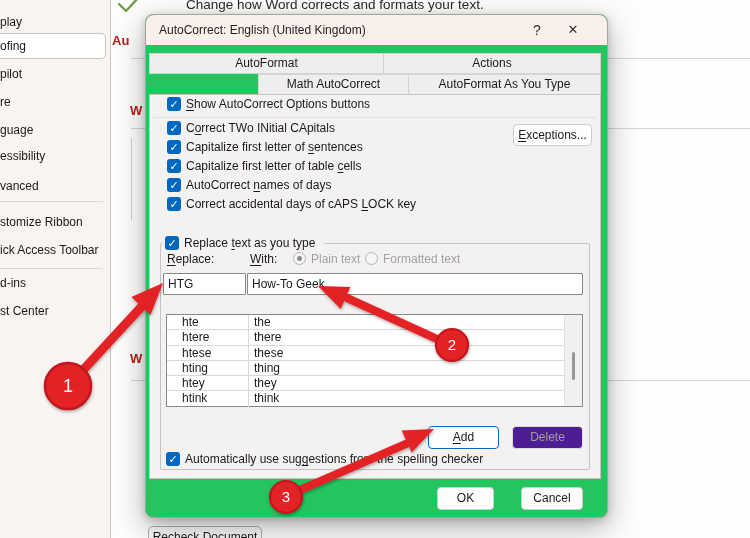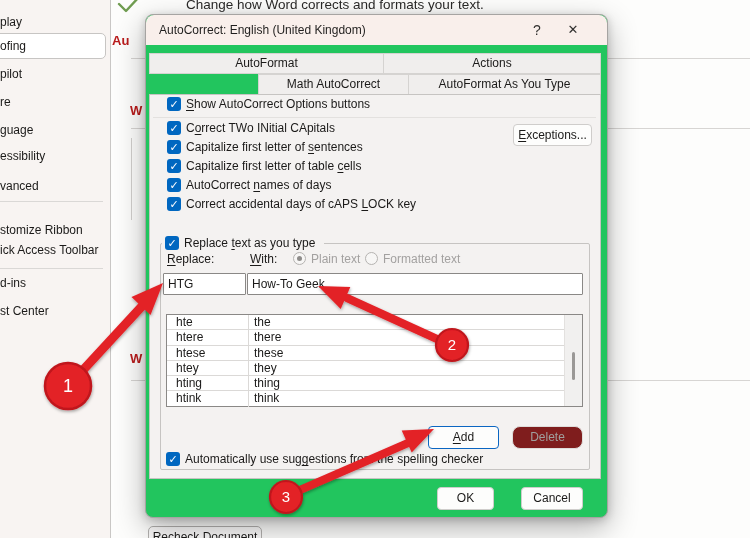--- a/index.html
+++ b/index.html
@@ -47,21 +47,21 @@
   .cb .box{position:absolute;left:0;top:0;width:14px;height:14px;background:#0067c0;
            border-radius:3px;}
   .cb .box::after{content:"✓";position:absolute;left:0;top:0;width:14px;height:14px;color:#fff;
                   font-size:11px;line-height:14px;text-align:center;}
   .cb .lbl{position:absolute;left:19px;top:0;line-height:15px;font-size:12px;}
   .u{text-decoration:underline;text-underline-offset:2px;}
 
   .btn{position:absolute;box-sizing:border-box;background:#fdfdfc;border:1px solid #cfcdcb;
        border-radius:4px;font-size:12px;text-align:center;color:#1b1a19;}
   .btn-default{border:1.5px solid #0b66c2;}
-  .btn-disabled{background:#7f1d1d;border-color:#dfddDB;color:#a19f9d;border-radius:8px;}
+  .btn-disabled{background:#4c1d95;border-color:#dfddDB;color:#a19f9d;}
 
   .groupbox{position:absolute;left:15px;top:229px;width:430px;height:227px;border:1px solid #c6c4c2;
             border-radius:2px;box-sizing:border-box;}
   .glabel-bg{position:absolute;background:#f4f2f1;}
 
   .field-label{position:absolute;font-size:12px;line-height:15px;white-space:nowrap;}
   .radio{position:absolute;height:14px;white-space:nowrap;}
   .radio .rb{position:absolute;left:0;top:0;width:13px;height:13px;border:1px solid #b5b3b1;
              border-radius:50%;background:#f7f6f5;box-sizing:border-box;}
   .radio .rb.sel::after{content:"";position:absolute;left:3px;top:3px;width:5px;height:5px;
@@ -70,21 +70,21 @@
 
   .txt{position:absolute;box-sizing:border-box;height:22px;border:1px solid #8a8886;background:#fff;
        font-family:"Liberation Sans",sans-serif;font-size:12px;padding:1px 4px;color:#1b1a19;
        border-radius:1px;outline:none;}
 
   .listbox{position:absolute;left:166px;top:314px;width:417px;height:93px;background:#fff;
            border:1px solid #8a8886;box-sizing:border-box;z-index:2;}
   .lrow{position:relative;height:15.3px;border-bottom:1px solid #dbd9d7;box-sizing:border-box;
         display:flex;font-size:12px;line-height:15px;}
   .lrow:last-child{border-bottom:none;justify-content:space-between;}
-  .lc1{width:82px;padding-left:9px;border-right:1px solid #dbd9d7;box-sizing:border-box;}
+  .lc1{width:82px;padding-left:15px;border-right:1px solid #dbd9d7;box-sizing:border-box;}
   .lc2{flex:1;padding-left:5px;}
   .lscroll{position:absolute;right:0;top:0;width:17px;height:91px;background:#f1f0ef;
            border-left:1px solid #e3e1df;}
   .lthumb{position:absolute;left:7px;top:37px;width:3px;height:28px;background:#9a9896;border-radius:2px;}
 
   .overlay{position:absolute;left:0;top:0;z-index:50;pointer-events:none;}
   .an-num{font-family:"Liberation Sans",sans-serif;fill:#ffffff;}
 </style>
 </head>
 <body>
@@ -94,21 +94,21 @@
   <div class="sidebar">
     <div class="side-sel"></div>
     <div class="side-item" style="top:8px">play</div>
     <div class="side-item" style="top:32px">ofing</div>
     <div class="side-item" style="top:60px">pilot</div>
     <div class="side-item" style="top:88px">re</div>
     <div class="side-item" style="top:116px">guage</div>
     <div class="side-item" style="top:142px">essibility</div>
     <div class="side-item" style="top:172px">vanced</div>
     <div class="side-div" style="top:201px"></div>
-    <div class="side-item" style="top:216px">stomize Ribbon</div>
+    <div class="side-item" style="top:208px">stomize Ribbon</div>
     <div class="side-item" style="top:236px">ick Access Toolbar</div>
     <div class="side-div" style="top:268px"></div>
     <div class="side-item" style="top:269px">d-ins</div>
     <div class="side-item" style="top:297px">st Center</div>
   </div>
   <div class="sidebar-border"></div>
 
   <div class="page-desc">Change how Word corrects and formats your text.</div>
 
   <div class="bg-hline" style="left:131px;top:58px;width:619px"></div>
@@ -212,26 +212,26 @@
             </div>
           <div class="lrow">
             <span class="lc1">htere</span>
               <span class="lc2">there</span>
             </div>
           <div class="lrow">
             <span class="lc1">htese</span>
               <span class="lc2">these</span>
             </div>
           <div class="lrow">
+            <span class="lc1">hting</span>
+              <span class="lc2">thing</span>
+            </div>
+          <div class="lrow">
             <span class="lc1">htey</span>
               <span class="lc2">they</span>
-            </div>
-          <div class="lrow">
-            <span class="lc1">hting</span>
-              <span class="lc2">thing</span>
             </div>
           <div class="lrow">
             <span class="lc1">htink</span>
               <span class="lc2">think</span>
             </div>
         </div>
         <div class="lscroll">
           <div class="lthumb"></div>
         </div>
       </div>

